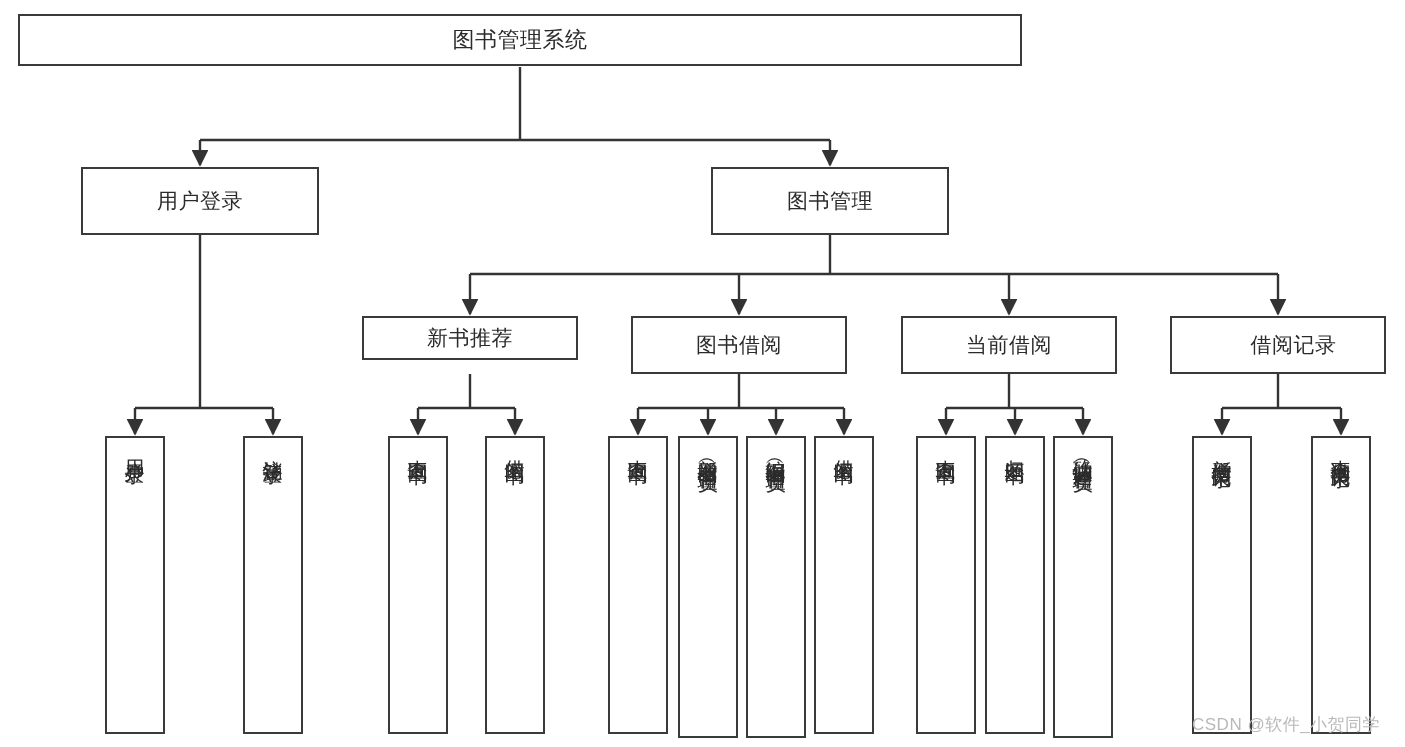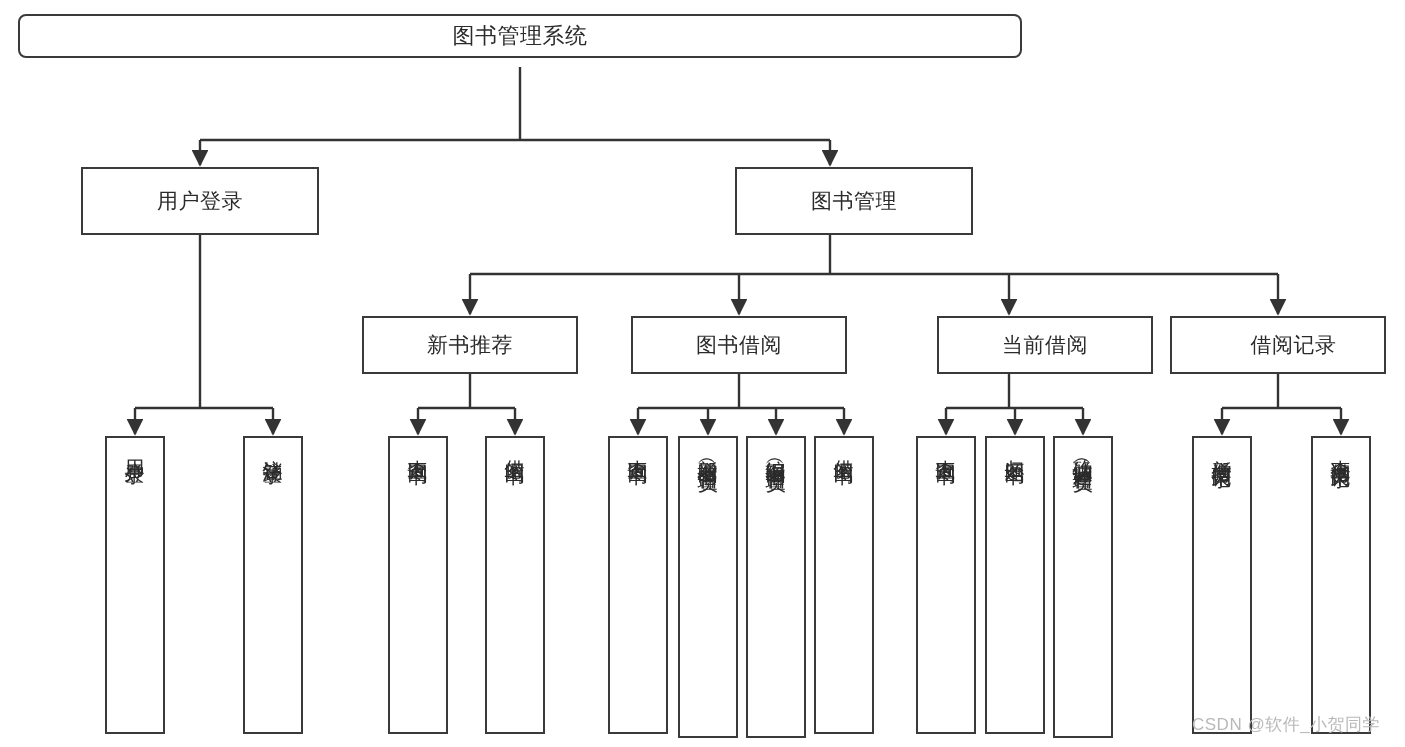--- a/index.html
+++ b/index.html
@@ -91,36 +91,36 @@
       <path d="M 1015 408 L 1015 434" marker-end="url(#arrow)"></path>
       <path d="M 1083 408 L 1083 434" marker-end="url(#arrow)"></path>
       <path d="M 1278 374 L 1278 408"></path>
       <path d="M 1222 408 L 1341 408"></path>
       <path d="M 1222 408 L 1222 434" marker-end="url(#arrow)"></path>
       <path d="M 1341 408 L 1341 434" marker-end="url(#arrow)"></path>
     </g>
 </svg>
 
 <div id="nodes">
-    <div class="node-box h-node root-node" style="left: 18px; top: 14px; width: 1004px; height: 44px; border-radius: 8px;">
+    <div class="node-box h-node root-node" style="left: 18px; top: 14px; width: 1004px; height: 52px;">
       <span class="node-label">图书管理系统</span>
     </div>
     <div class="node-box h-node level2-node" style="left: 81px; top: 167px; width: 238px; height: 68px;">
       <span class="node-label">用户登录</span>
     </div>
-    <div class="node-box h-node level2-node" style="left: 711px; top: 167px; width: 238px; height: 68px; margin-left: 24px;">
+    <div class="node-box h-node level2-node" style="left: 711px; top: 167px; width: 238px; height: 68px;">
       <span class="node-label">图书管理</span>
     </div>
-    <div class="node-box h-node level3-node" style="left: 362px; top: 316px; width: 216px; height: 58px;">
+    <div class="node-box h-node level3-node" style="left: 362px; top: 316px; width: 216px; height: 44px;">
       <span class="node-label">新书推荐</span>
     </div>
     <div class="node-box h-node level3-node" style="left: 631px; top: 316px; width: 216px; height: 58px;">
       <span class="node-label">图书借阅</span>
     </div>
-    <div class="node-box h-node level3-node" style="left: 901px; top: 316px; width: 216px; height: 58px; margin-left: 36px;">
+    <div class="node-box h-node level3-node" style="left: 901px; top: 316px; width: 216px; height: 58px;">
       <span class="node-label">当前借阅</span>
     </div>
     <div class="node-box h-node level3-node" style="left: 1170px; top: 316px; width: 216px; height: 58px; padding-left: 31px;">
       <span class="node-label">借阅记录</span>
     </div>
     <div class="node-box v-node leaf-node" style="left: 105px; top: 436px; width: 60px; height: 298px;">
       <span class="node-label">用户登录</span>
     </div>
     <div class="node-box v-node leaf-node" style="left: 243px; top: 436px; width: 60px; height: 298px;">
       <span class="node-label">注销登录</span>

